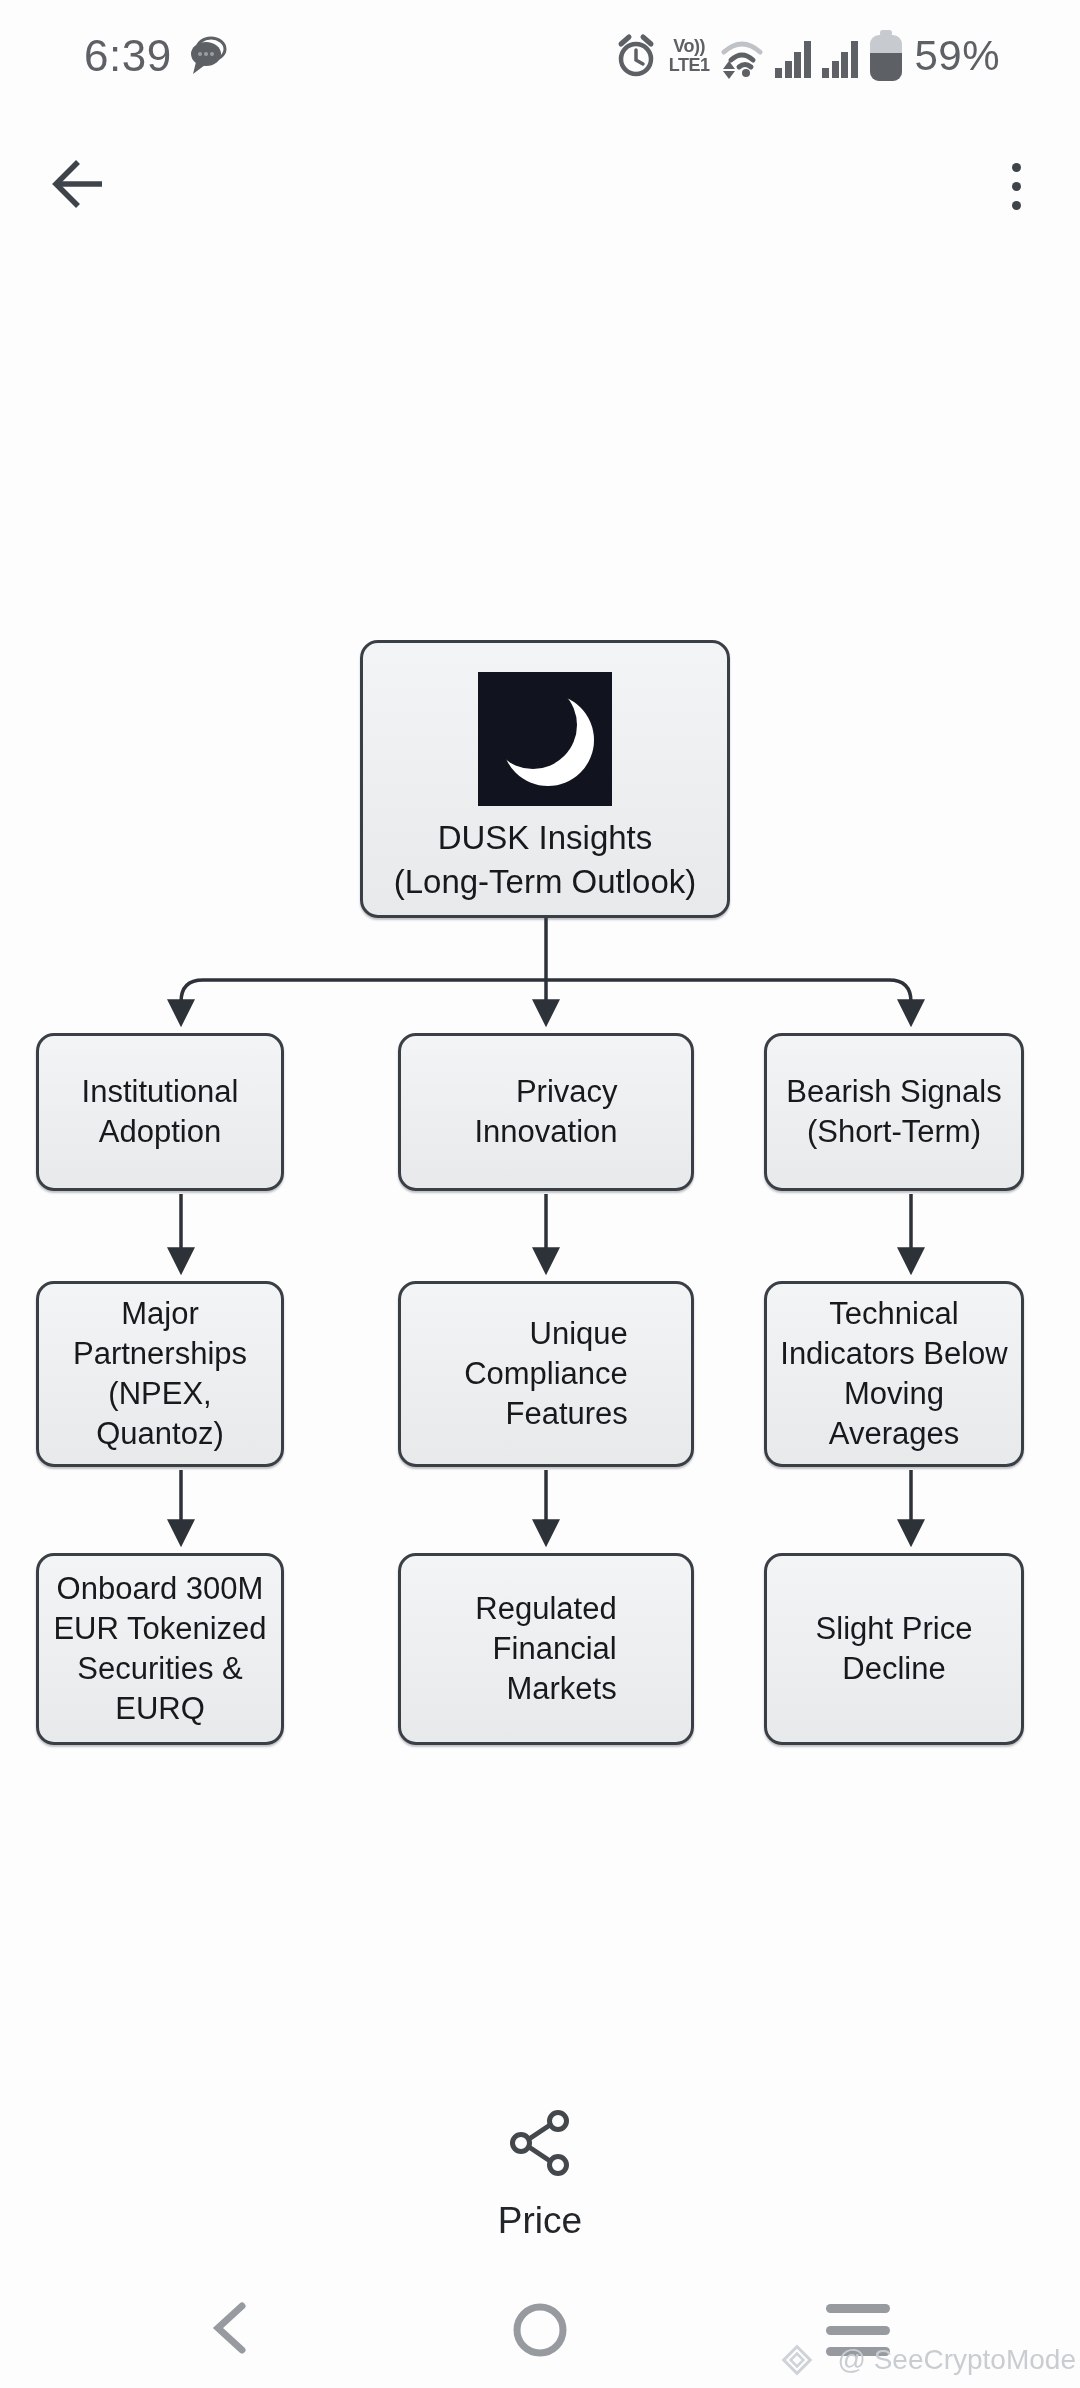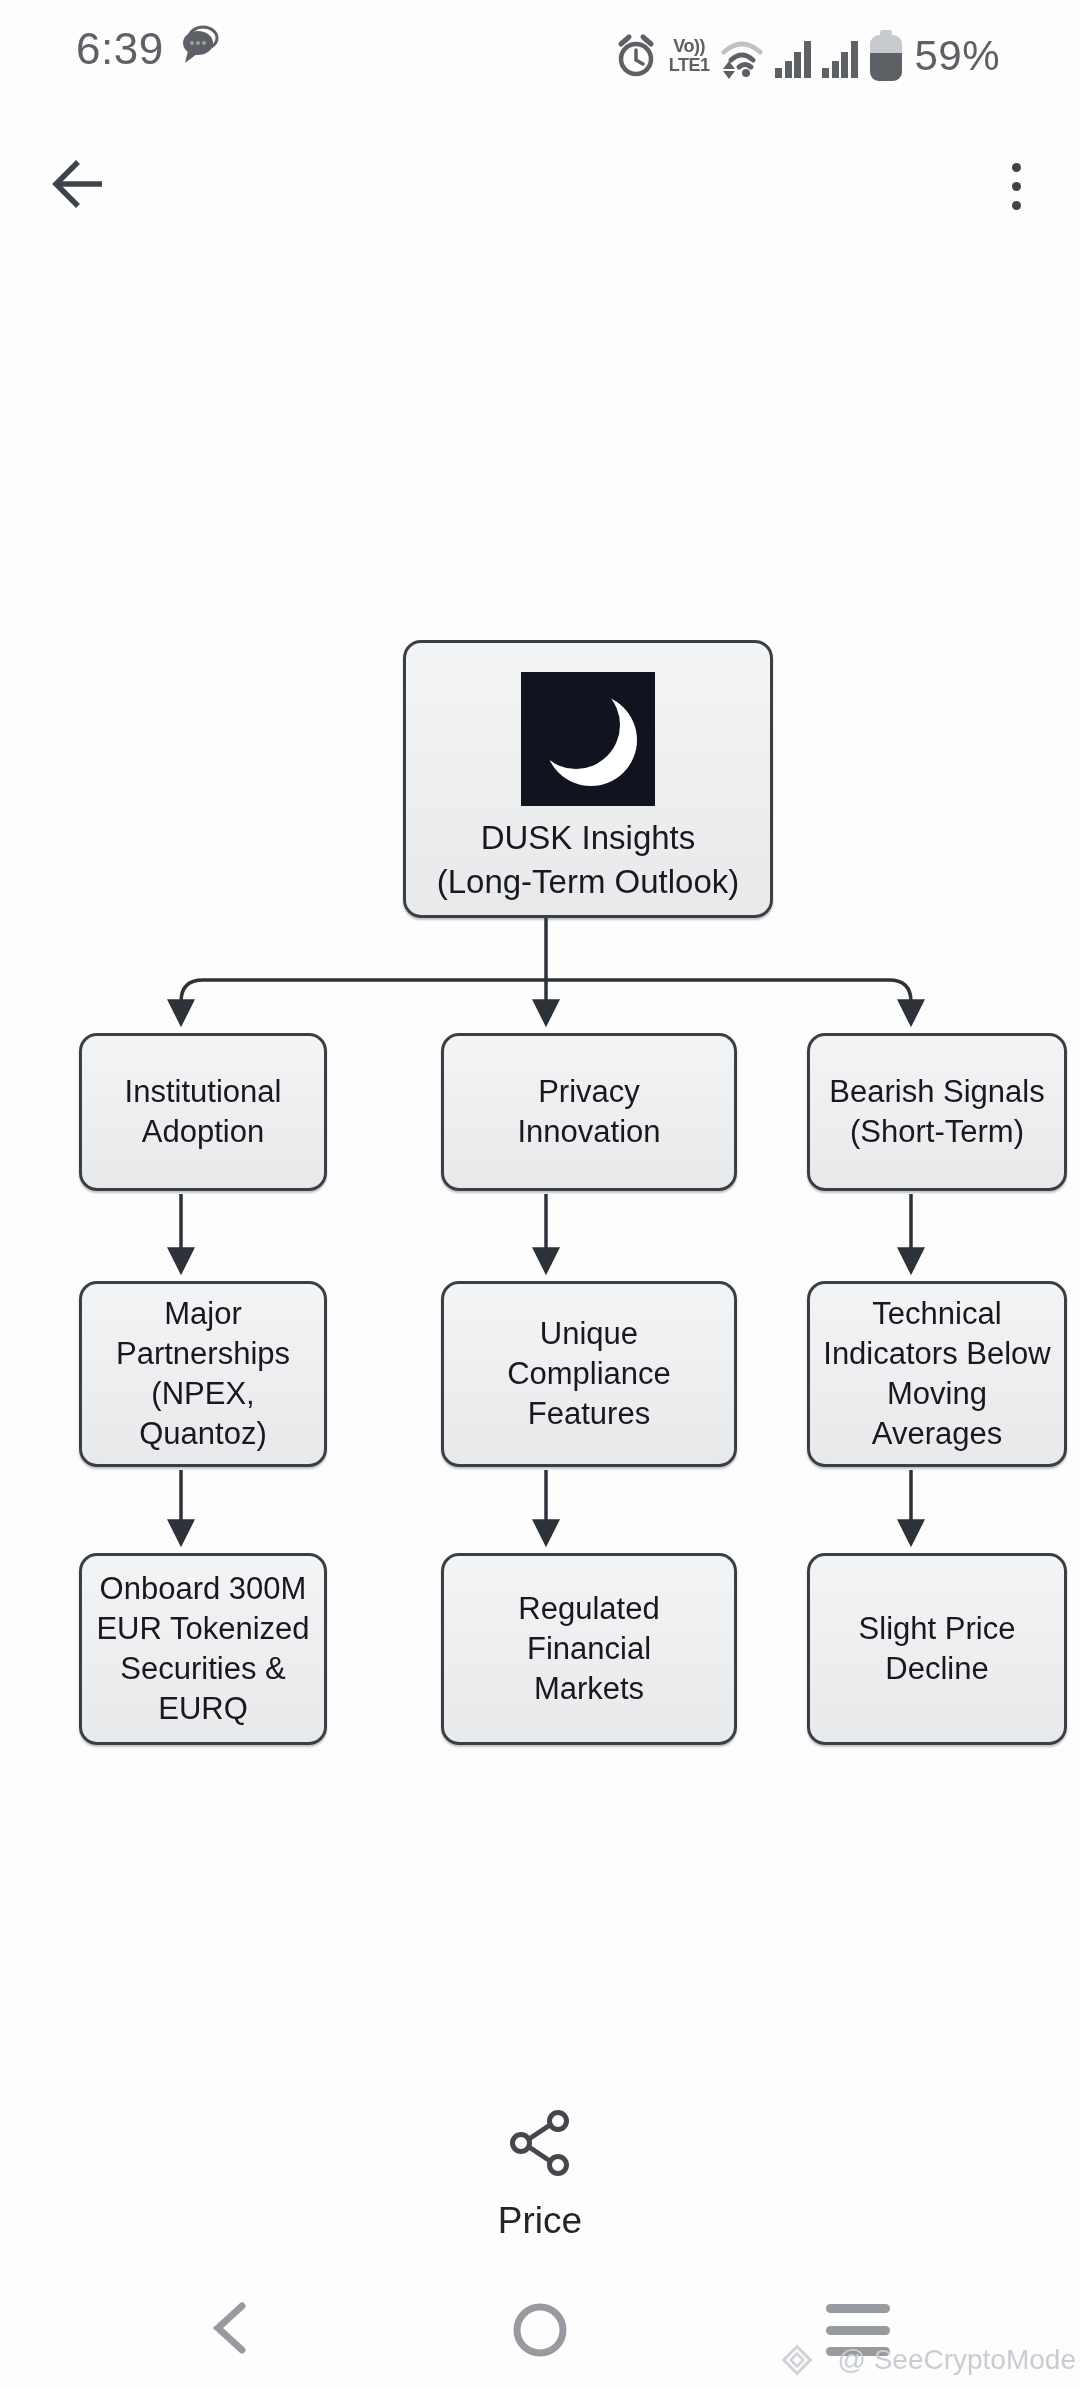--- a/index.html
+++ b/index.html
@@ -7,21 +7,21 @@
     --text-dark:#17191c; --status-gray:#5d6165; --status-light:#c0c4c8;
     --nav-gray:#979a9e; --watermark-gray:#c9cdd1; --logo-bg:#11141f; --logo-moon:#ffffff;
     --appbar-dark:#3f444a;
   }
   *{margin:0;padding:0;box-sizing:border-box;}
   body{background:#ffffff;font-family:"Liberation Sans",sans-serif;}
   .screen{position:relative;width:1080px;height:2388px;background:#fdfdfe;overflow:hidden;}
 
   
   .status-bar{position:absolute;top:24px;left:0;width:1080px;height:64px;}
-  .sb-left{position:absolute;left:76px;top:0;height:64px;display:flex;gap:14px;}
+  .sb-left{position:absolute;left:84px;top:0;height:64px;display:flex;align-items:center;gap:14px;}
   .sb-time{font-size:44px;font-weight:500;color:var(--status-gray);letter-spacing:0.5px;}
   .sb-right{position:absolute;right:80px;top:0;height:64px;display:flex;align-items:center;gap:11px;}
   .sb-pct{font-size:42px;color:var(--status-gray);letter-spacing:0.5px;text-align:center;}
   .volte{display:flex;flex-direction:column;align-items:center;line-height:19px;
          font-size:18px;font-weight:700;color:var(--status-gray);letter-spacing:-0.5px;}
 
   
   .app-bar{position:absolute;top:150px;left:0;width:1080px;height:70px;}
   .back-btn{position:absolute;left:44px;top:4px;width:64px;height:60px;cursor:pointer;}
   .overflow-btn{position:absolute;left:996px;top:8px;width:40px;height:56px;cursor:pointer;
@@ -31,26 +31,26 @@
   
   .diagram{position:absolute;left:0;top:0;width:1080px;height:2388px;}
   .connectors{position:absolute;left:0;top:0;pointer-events:none;}
   .connectors path{stroke:var(--connector);stroke-width:3.5;fill:none;}
   #arw path{fill:var(--connector);stroke:none;}
   .node{position:absolute;display:flex;align-items:center;justify-content:center;
         background:linear-gradient(180deg,#f3f4f5 0%,#e7e9eb 100%);
         border:3.5px solid var(--node-border);border-radius:18px;
         box-shadow:0 2px 2px rgba(55,60,68,.30);
         text-align:center;color:var(--text-dark);font-size:31px;line-height:40px;
-        white-space:pre-line;padding:6px 10px;margin-left:43px;}
+        white-space:pre-line;padding:6px 10px;}
   .node.root{flex-direction:column;font-size:33px;line-height:44px;
              left:360px;top:640px;width:370px;height:278px;padding-top:24px;}
   .root-logo{width:134px;height:134px;margin-bottom:10px;}
   .n-c1{left:36px;width:248px;}
-  .n-c2{left:398px;width:296px;}
+  .n-c2{left:398px;width:296px;text-align:right;}
   .n-c3{left:764px;width:260px;}
   .n-r1{top:1033px;height:158px;}
   .n-r2{top:1281px;height:186px;}
   .n-r3{top:1553px;height:192px;}
 
   
   .share{position:absolute;left:0;top:2108px;width:1080px;display:flex;flex-direction:column;
          align-items:center;gap:22px;cursor:pointer;}
   .share-label{font-size:37px;color:#222529;}
 

